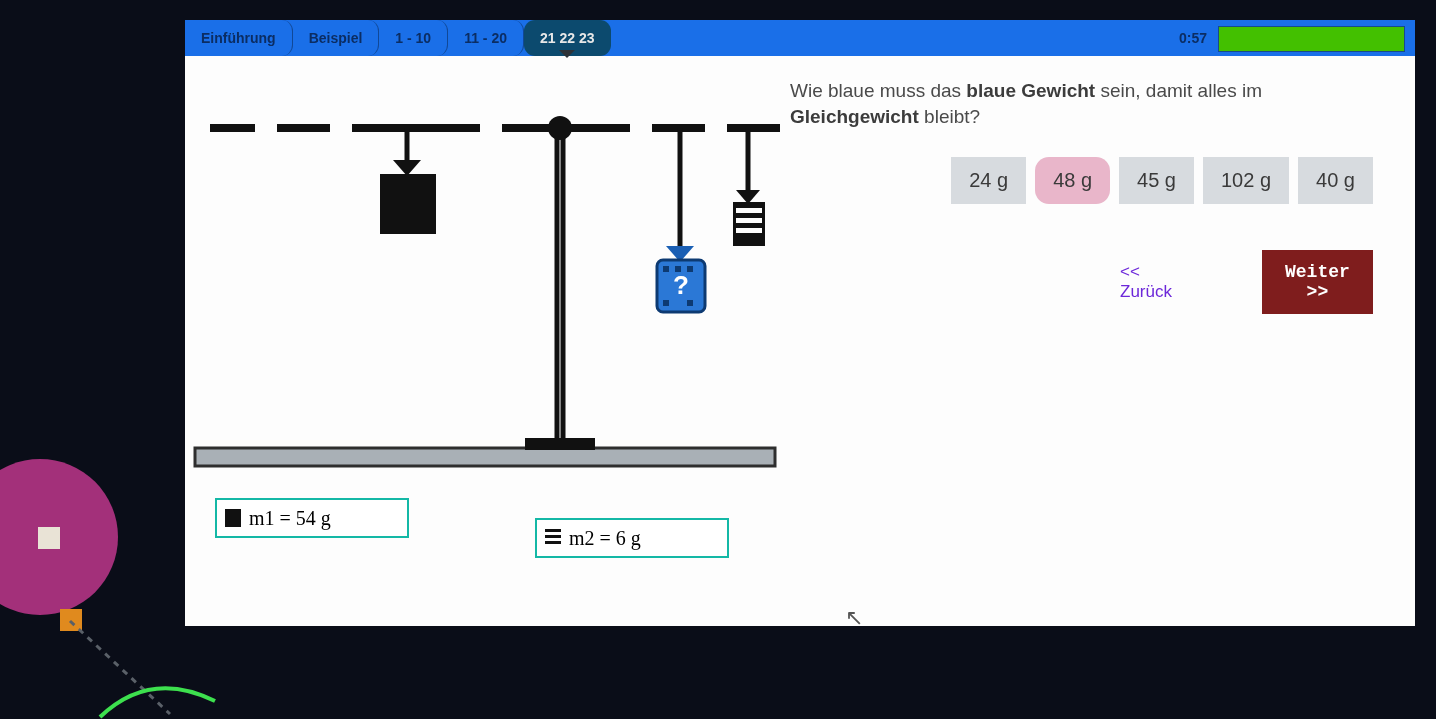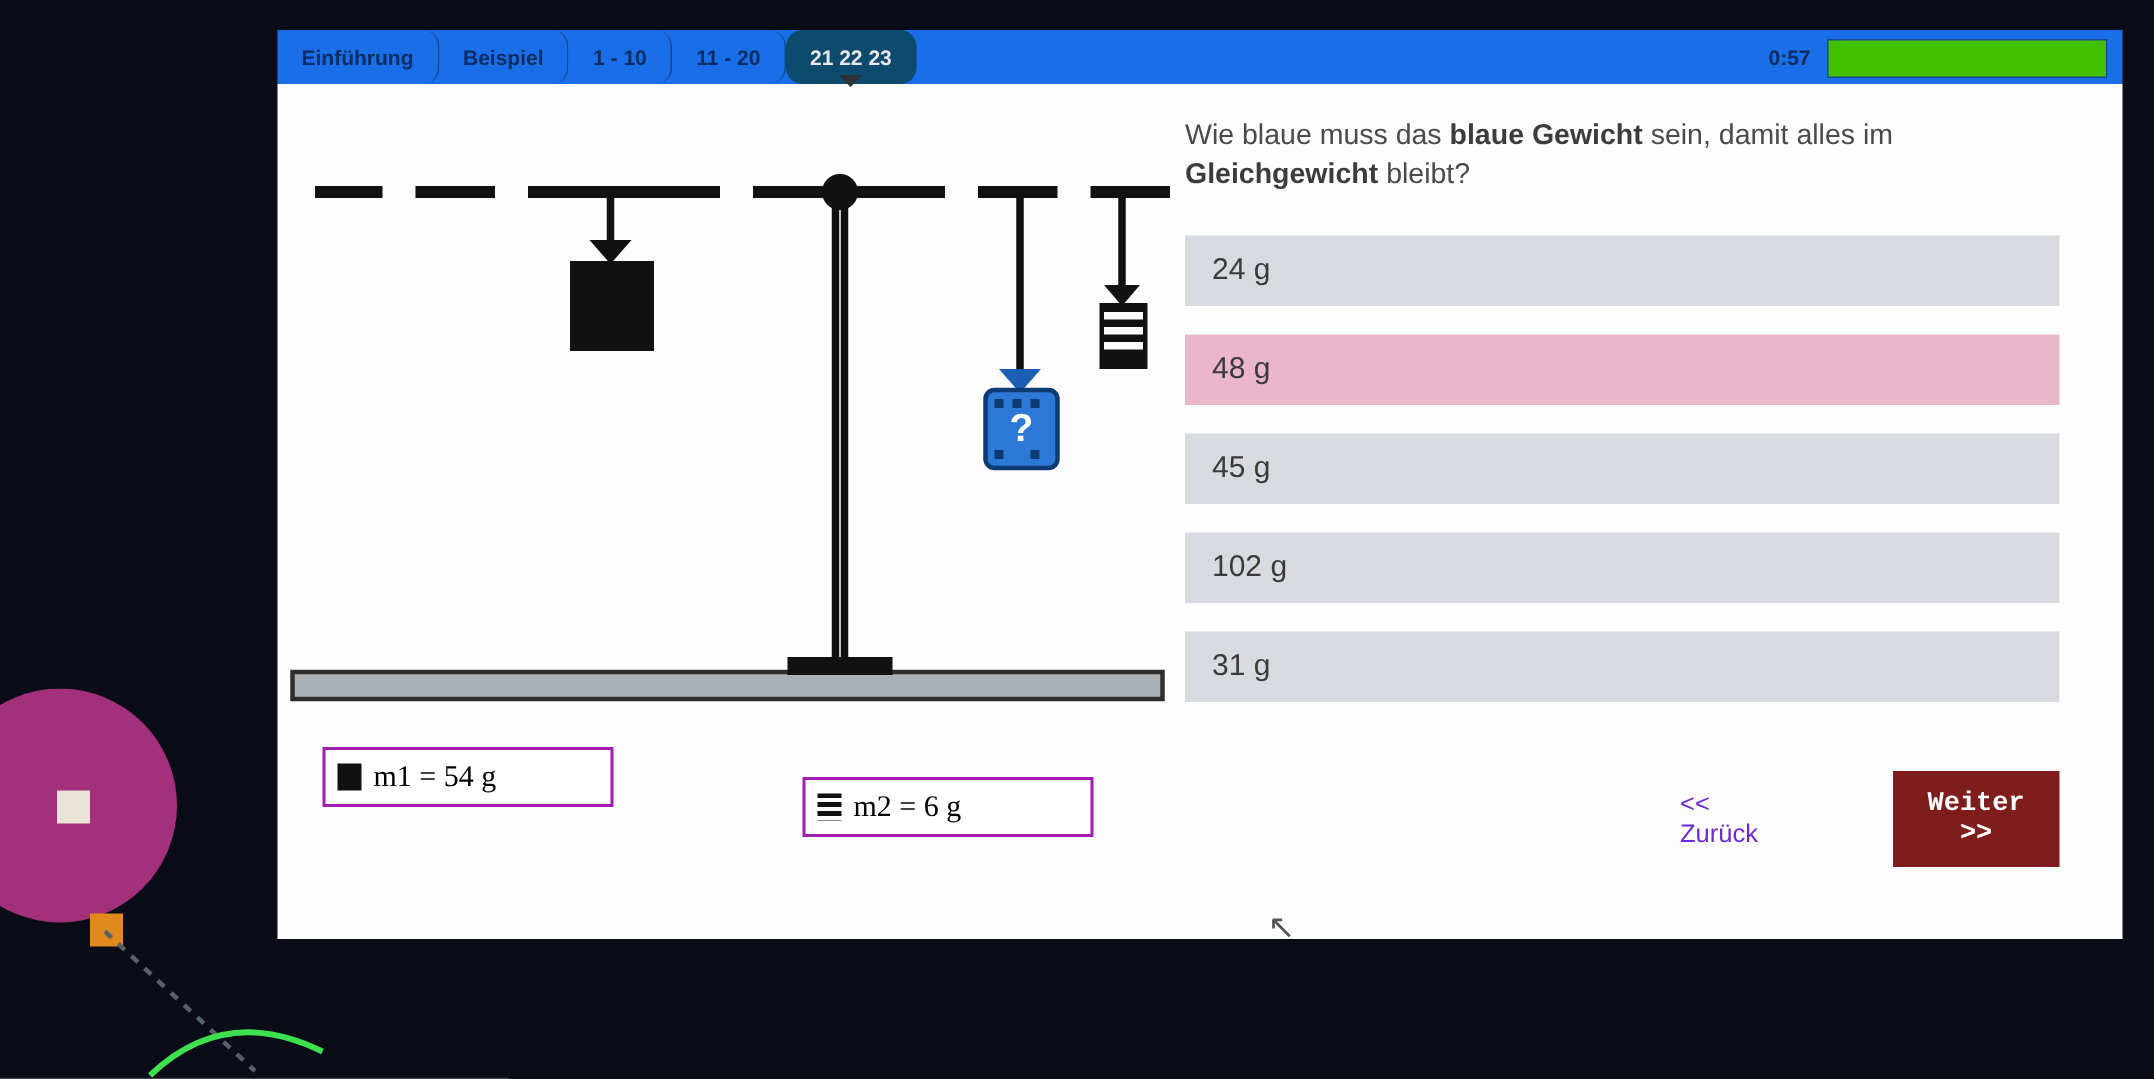--- a/index.html
+++ b/index.html
@@ -9,33 +9,33 @@
   .tab{padding:0 16px;display:flex;align-items:center;border-right:1px solid rgba(0,0,0,.35);color:#0b2d63;cursor:pointer;border-radius:11px;}
   .tab.current{background:#0c4a6e;color:#e8e8e8;border-right:none;position:relative;}
   .tab.current:after{content:"";position:absolute;left:50%;bottom:-10px;margin-left:-8px;border:8px solid transparent;border-top-color:#2d3238;}
   .timer{position:absolute;right:208px;top:0;height:36px;display:flex;align-items:center;color:#0b2d63;font-weight:bold;}
   .progress{position:absolute;right:10px;top:6px;width:185px;height:24px;background:#43c000;border:1px solid #174a8c;}
   
   .content{background:#fdfdfd;min-height:570px;display:flex;padding:22px 0 30px 0;box-sizing:border-box;}
   
   .left{width:605px;position:relative;}
   svg.diagram{display:block;}
-  .legend{position:absolute;display:flex;align-items:center;border:2px solid #a21caf;background:#fff;height:36px;padding:0 12px 0 8px;font-size:20px;font-family:"Times New Roman",serif;}
+  .legend{position:absolute;display:flex;align-items:center;border:2px solid #14b8a6;background:#fff;height:36px;padding:0 12px 0 8px;font-size:20px;font-family:"Times New Roman",serif;}
   .legend .sw{width:16px;height:18px;margin-right:8px;display:inline-block;}
   .sw.black{background:#111;}
   .sw.striped{background:repeating-linear-gradient(#111 0 3px,#fff 3px 6px);}
   #leg1{left:30px;top:420px;width:170px;}
   #leg2{left:350px;top:440px;width:170px;}
   
   .right{flex:1;padding-right:42px;}
   .question{color:#4a4a4a;font-size:19px;line-height:1.35;margin:0 0 28px 0;}
   .question b{color:#3c3c3c;}
-  .answers{display:flex;flex-direction:column;gap:19px;justify-content:flex-end;}
+  .answers{display:flex;flex-direction:row;gap:9px;justify-content:flex-end;}
   .answer{background:#d7dbdf;color:#3a3a3a;font-size:20px;padding:12px 18px;cursor:pointer;}
-  .answer.selected{background:#e9b6ca;}
+  .answer.selected{background:#e9b6ca;border-radius:14px;}
   .navrow{margin-top:46px;display:flex;align-items:center;}
   .back{color:#6d28d9;font-size:17px;margin-left:330px;cursor:pointer;}
   .next{margin-left:70px;background:#7f1d1d;color:#fff;font-weight:bold;font-size:18px;padding:12px 10px;border:none;cursor:pointer;font-family:Liberation Mono, monospace;}
   .cursor{position:absolute;left:660px;top:585px;font-size:22px;color:#555;}
   
   .bdeco{position:absolute;left:0;bottom:0;width:220px;height:260px;pointer-events:none;}
 </style>
 </head>
 <body>
 
@@ -109,21 +109,21 @@
 
     <div class="right">
       <p class="question">
         <span>Wie blaue muss das </span><b>blaue Gewicht</b><span> sein, damit alles im </span><b>Gleichgewicht</b><span> bleibt?</span>
       </p>
       <div class="answers">
         <div class="answer">24 g</div>
         <div class="answer selected">48 g</div>
         <div class="answer">45 g</div>
         <div class="answer">102 g</div>
-        <div class="answer">31 g</div>
+        <div class="answer">40 g</div>
       </div>
       <div class="navrow">
         <span class="back">&lt;&lt; Zurück</span>
         <button class="next">Weiter &gt;&gt;</button>
       </div>
     </div>
   </div>
 
   <span class="cursor">↖</span>
 </div>

